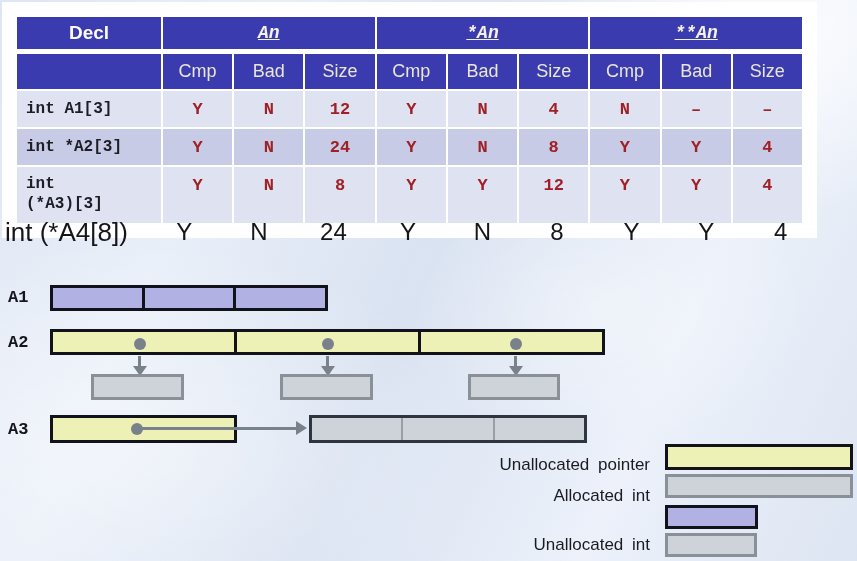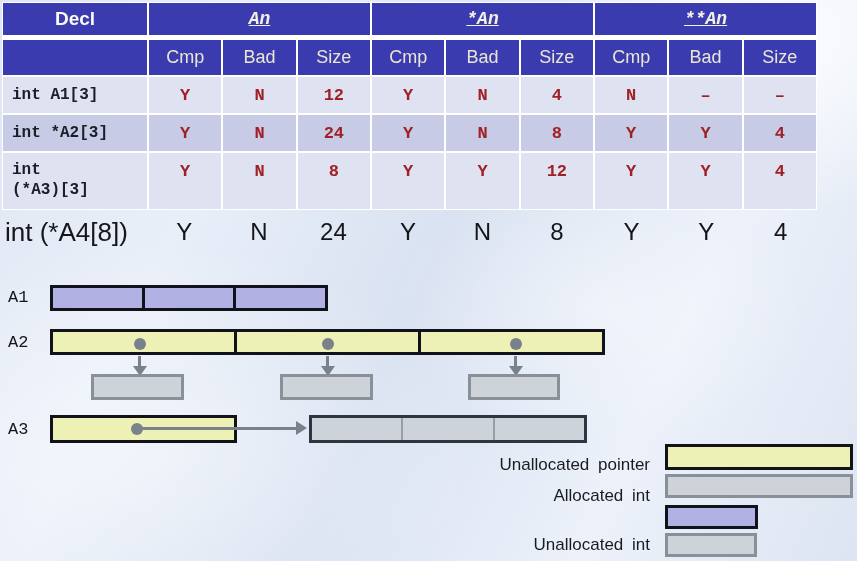--- a/index.html
+++ b/index.html
@@ -7,21 +7,21 @@
     position:relative;width:857px;height:561px;overflow:hidden;
     font-family:"Liberation Sans",sans-serif;
     background:
       radial-gradient(ellipse 420px 260px at 88% 6%, rgba(255,255,255,.85), rgba(255,255,255,0) 70%),
       radial-gradient(ellipse 500px 300px at 15% 80%, rgba(255,255,255,.45), rgba(255,255,255,0) 70%),
       radial-gradient(ellipse 300px 200px at 70% 55%, rgba(255,255,255,.35), rgba(255,255,255,0) 70%),
       linear-gradient(115deg,#dfe6f3 0%,#e9eff9 25%,#d9e2f1 50%,#ecf1fa 75%,#dde5f2 100%);
   }
   
   .ptable{
-    position:absolute;left:2px;top:2px;width:815px;background:#fff;padding:1px;box-sizing:border-box;
+    position:absolute;left:2px;top:2px;width:815px;background:#fff;padding:15px;box-sizing:border-box;
     display:grid;grid-template-columns:144px repeat(9,1fr);
     grid-template-rows:35px 35px 36px 36px 56px;gap:2px;
   }
   .gh{background:var(--header-blue);border-bottom:3px solid #fff;
       display:flex;align-items:center;justify-content:center;}
   .ghd{font-weight:bold;font-size:19px;color:#fbfaf4;}
   .group{font-family:"Liberation Mono",monospace;font-style:italic;font-weight:bold;
          font-size:18px;color:#f4f1e2;text-decoration:underline;}
   .sh{background:var(--header-blue);display:flex;align-items:center;justify-content:center;
       font-size:18px;color:#eae6d4;}
@@ -35,21 +35,21 @@
   .decl.tall{align-items:flex-start;padding-top:7px;}
   .val.tall{align-items:flex-start;padding-top:9px;}
   
   .extra{
     position:absolute;left:2px;top:211px;width:815px;height:42px;
     display:grid;grid-template-columns:144px repeat(9,1fr);gap:2px;
   }
   .a4label{display:flex;align-items:center;padding-left:3px;font-size:26px;color:#15151a;white-space:nowrap;}
   .a4val{display:flex;align-items:center;justify-content:center;font-size:24px;color:#15151a;}
   
-  .dlabel{position:absolute;font-family:"Liberation Mono",monospace;font-weight:normal;
+  .dlabel{position:absolute;font-family:"Liberation Mono",monospace;font-weight:bold;
           font-size:17px;color:#15151f;}
   .bar{position:absolute;display:flex;box-sizing:border-box;border:3px solid var(--black-border);}
   .bar .cell{flex:1;border-left:3px solid var(--black-border);}
   .bar .cell:first-child{border-left:none;}
   #a1bar{left:50px;top:285px;width:278px;height:26px;background:var(--allocated-int);}
   #a2bar{left:50px;top:329px;width:555px;height:26px;background:var(--allocated-pointer);}
   #a3p{left:50px;top:415px;width:187px;height:28px;background:var(--allocated-pointer);}
   #a3t{left:309px;top:415px;width:278px;height:28px;background:var(--unallocated);border-color:#2f3540;}
   #a3t .cell{border-left:2px solid #989fa6;}
   #a3t .cell:first-child{border-left:none;}

